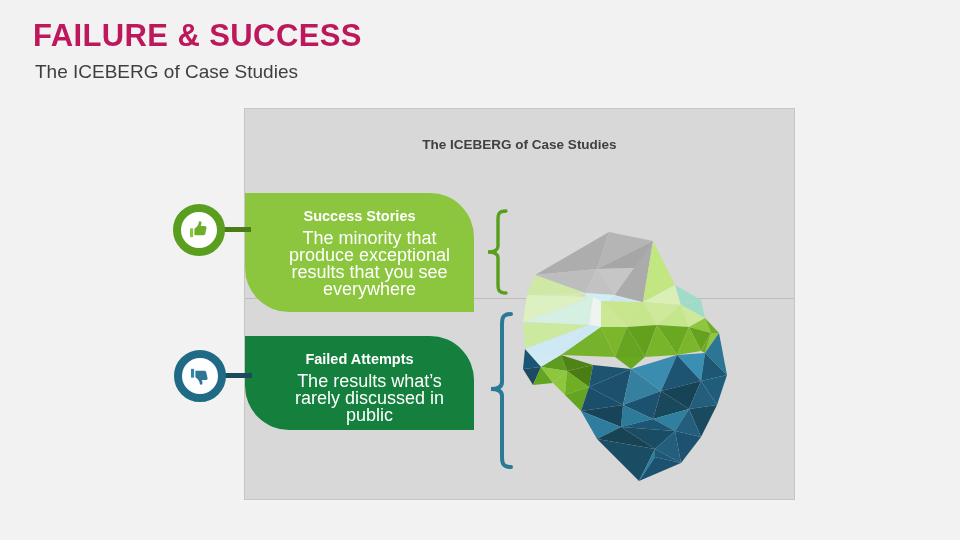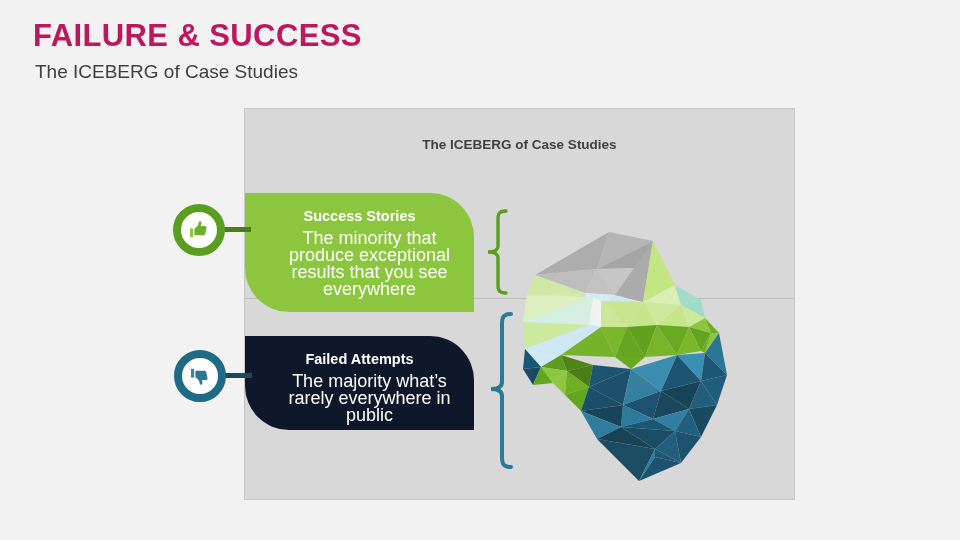--- a/index.html
+++ b/index.html
@@ -81,21 +81,21 @@
     width: 229px;
     height: 119px;
     background: #8cc63e;
     text-align: center;
   }
   #callout-failed {
     left: 245px;
     top: 336px;
     width: 229px;
     height: 94px;
-    background: #0f172a;
+    background: #15803d;
   }
   .callout-heading {
     font-size: 14.5px;
     font-weight: bold;
     line-height: 18px;
     margin-bottom: 5px;
   }
   .callout-body {
     font-size: 18px;
     line-height: 17px;
@@ -280,21 +280,21 @@
     <path d="M7 10.6c1.9-1.1 3.6-3 4.3-4.9.4-1.1.3-2.2.8-2.8.7-.8 2.2-.5 2.5.7.3 1.2-.2 2.8-.7 4h4.4c1.3 0 2.2 1.1 1.9 2.3l-1.4 6.2c-.2 1-1.1 1.7-2.1 1.7H7z" fill="#6fae2a"></path>
   </svg>
 </div>
 
 <svg id="brace-success" class="brace" width="28" height="88" viewBox="0 0 28 88">
   <path d="M22 3 C14 3 14 7 14 12 L14 38 C14 43 10 44 4 44 C10 44 14 45 14 50 L14 76 C14 81 14 85 22 85" fill="none" stroke="#5a9e1f" stroke-width="3.4" stroke-linecap="round"></path>
 </svg>
 
 <div id="callout-failed" class="callout">
   <div class="callout-heading">Failed Attempts</div>
-  <div class="callout-body">The majority what’s rarely everywhere in public</div>
+  <div class="callout-body">The results what’s rarely discussed in public</div>
 </div>
 
 <div id="connector-failed" class="connector"></div>
 
 <div id="badge-failed" class="badge">
   <svg width="22" height="22" viewBox="0 0 24 24">
     <path d="M2.2 4.2h3.4v9.6H2.2z" fill="#3386a8"></path>
     <path d="M7 13.4c1.9 1.1 3.6 3 4.3 4.9.4 1.1.3 2.2.8 2.8.7.8 2.2.5 2.5-.7.3-1.2-.2-2.8-.7-4h4.4c1.3 0 2.2-1.1 1.9-2.3l-1.4-6.2c-.2-1-1.1-1.7-2.1-1.7H7z" fill="#2d7695"></path>
   </svg>
 </div>

